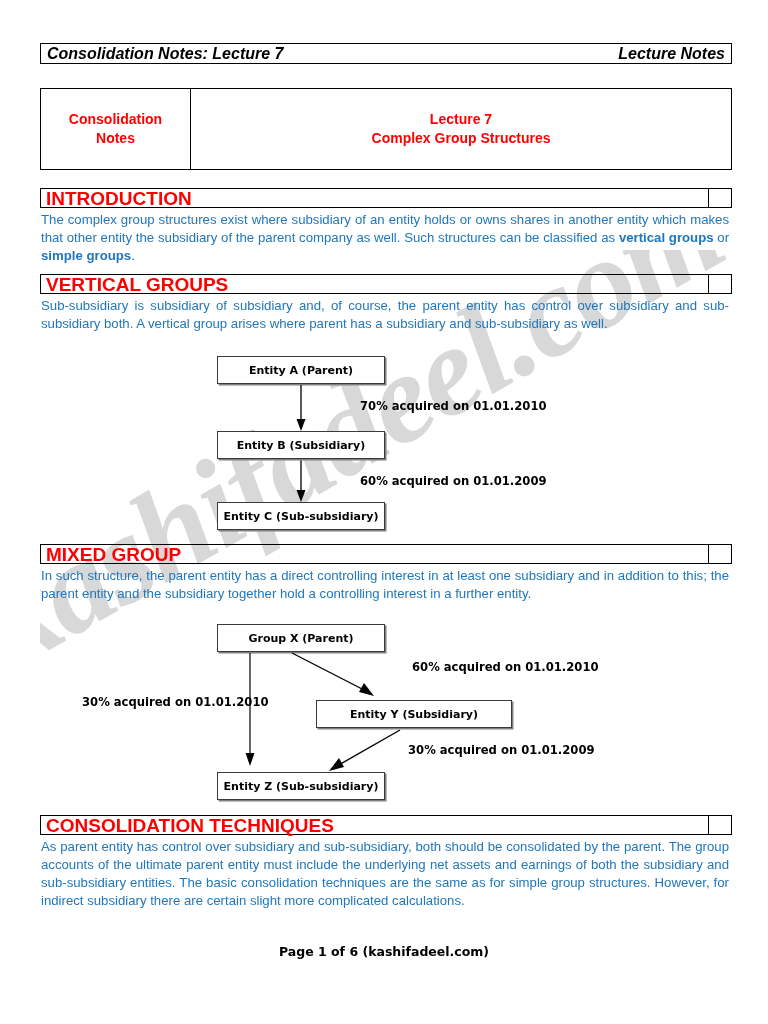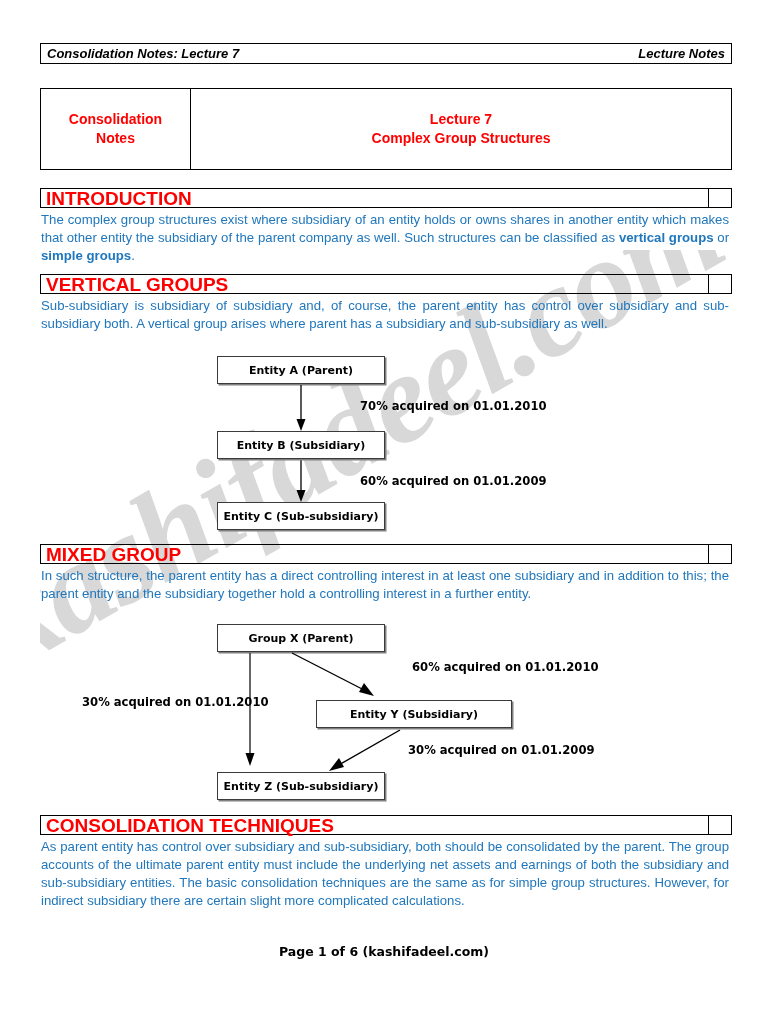--- a/index.html
+++ b/index.html
@@ -61,21 +61,21 @@
     width: 692px;
     height: 21px;
     border: 1.5px solid #000;
     box-sizing: border-box;
     display: flex;
     align-items: center;
     justify-content: space-between;
     padding: 0 6px;
   }
   .run-header span {
-    font-size: 13px;
+    font-size: 16px;
     font-weight: bold;
     font-style: italic;
     color: #000;
     line-height: 1;
   }
 
   
   .title-table {
     position: absolute;
     left: 40px;

